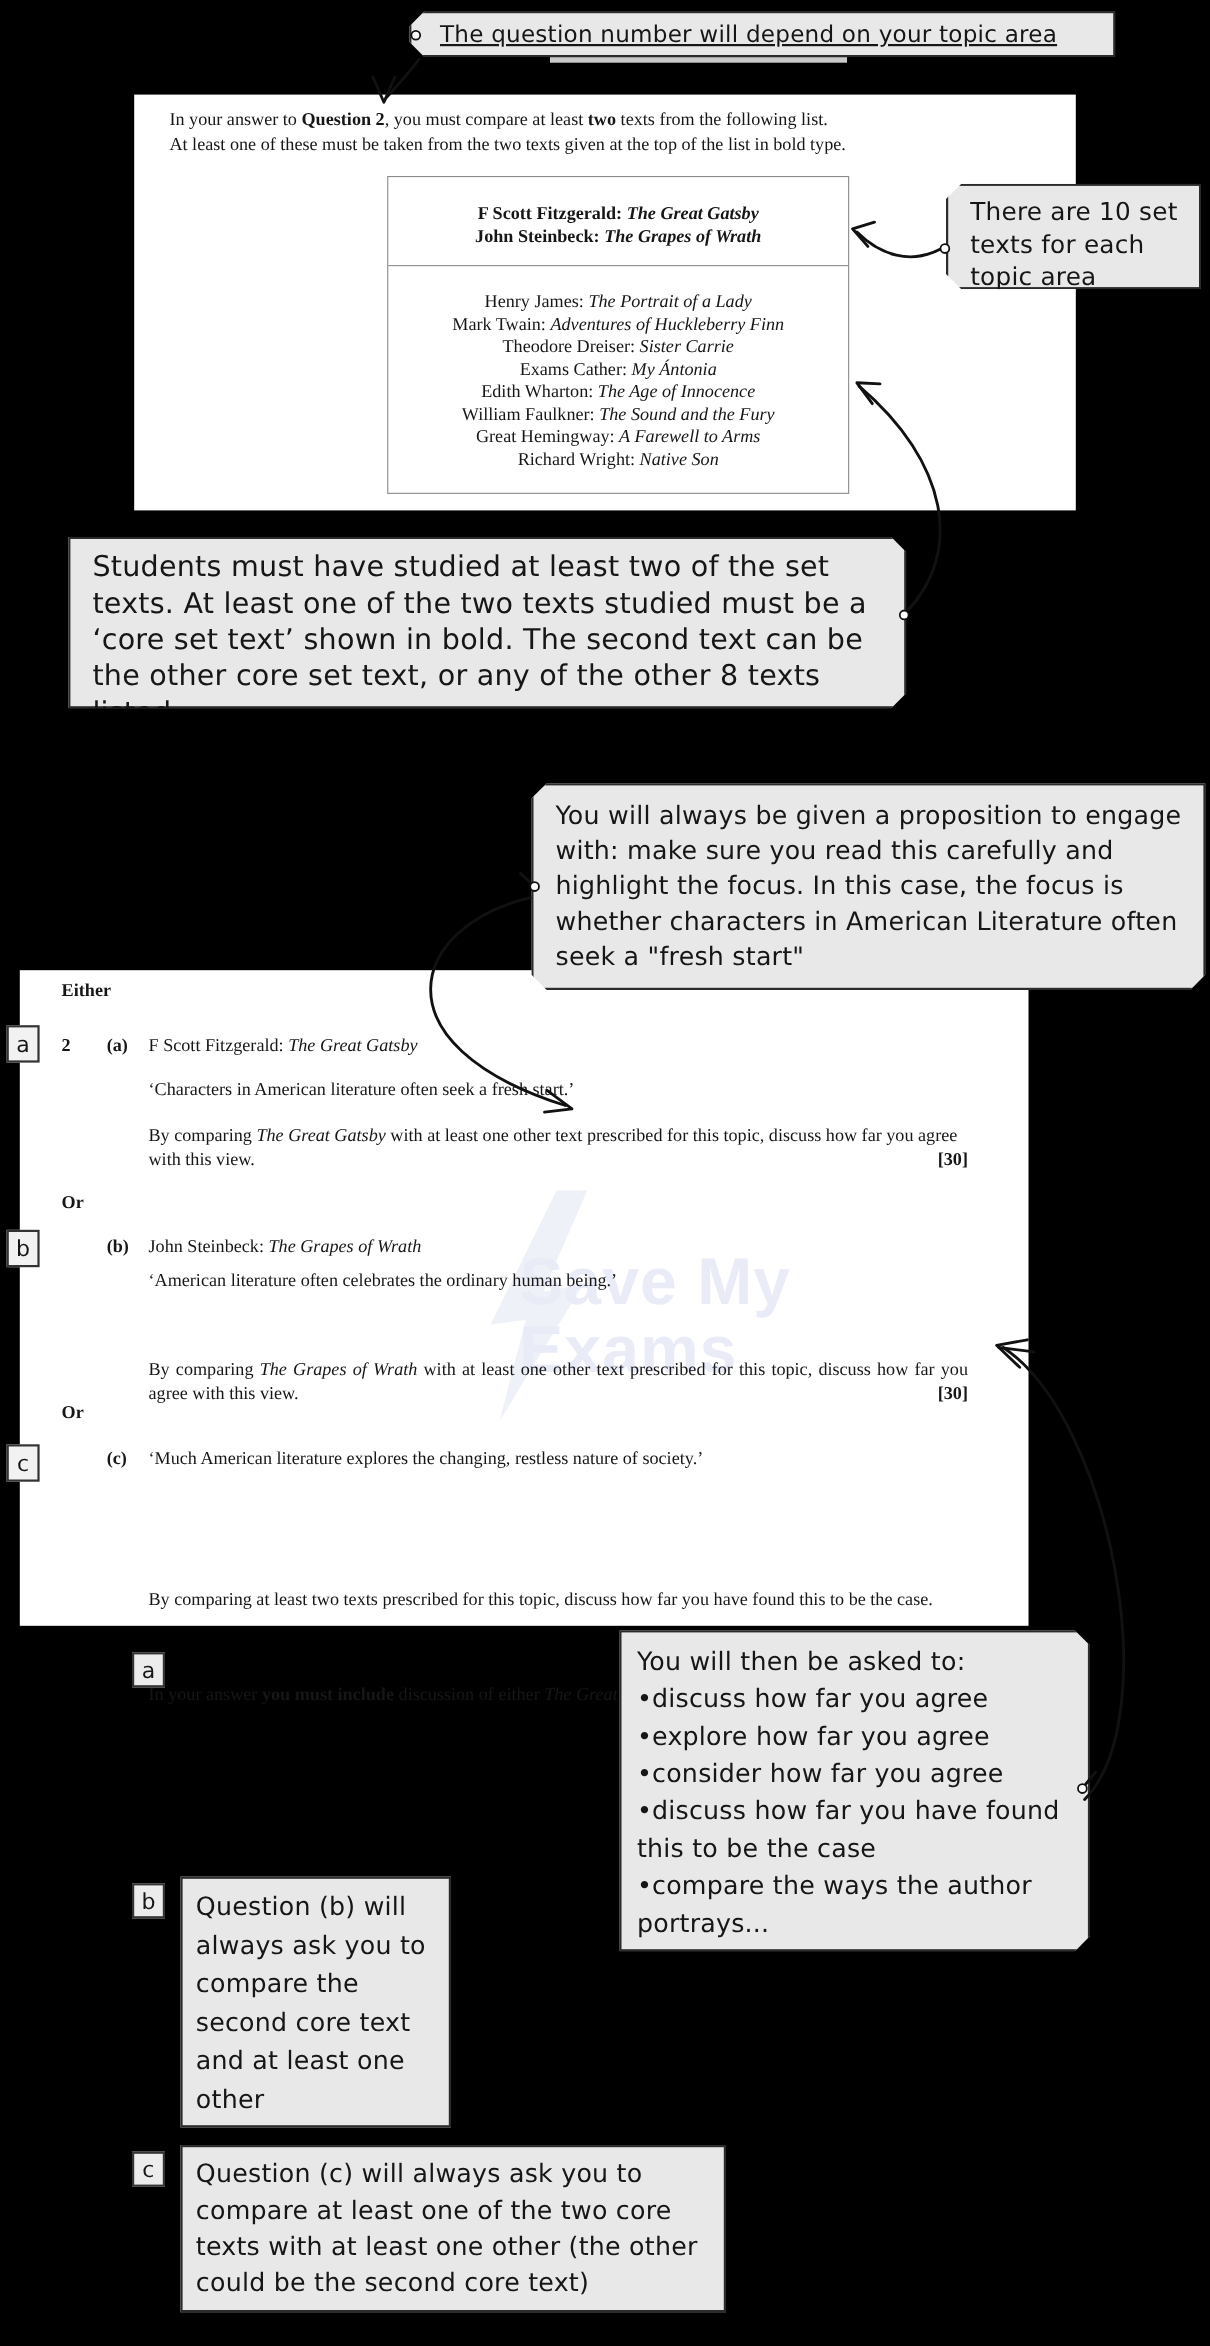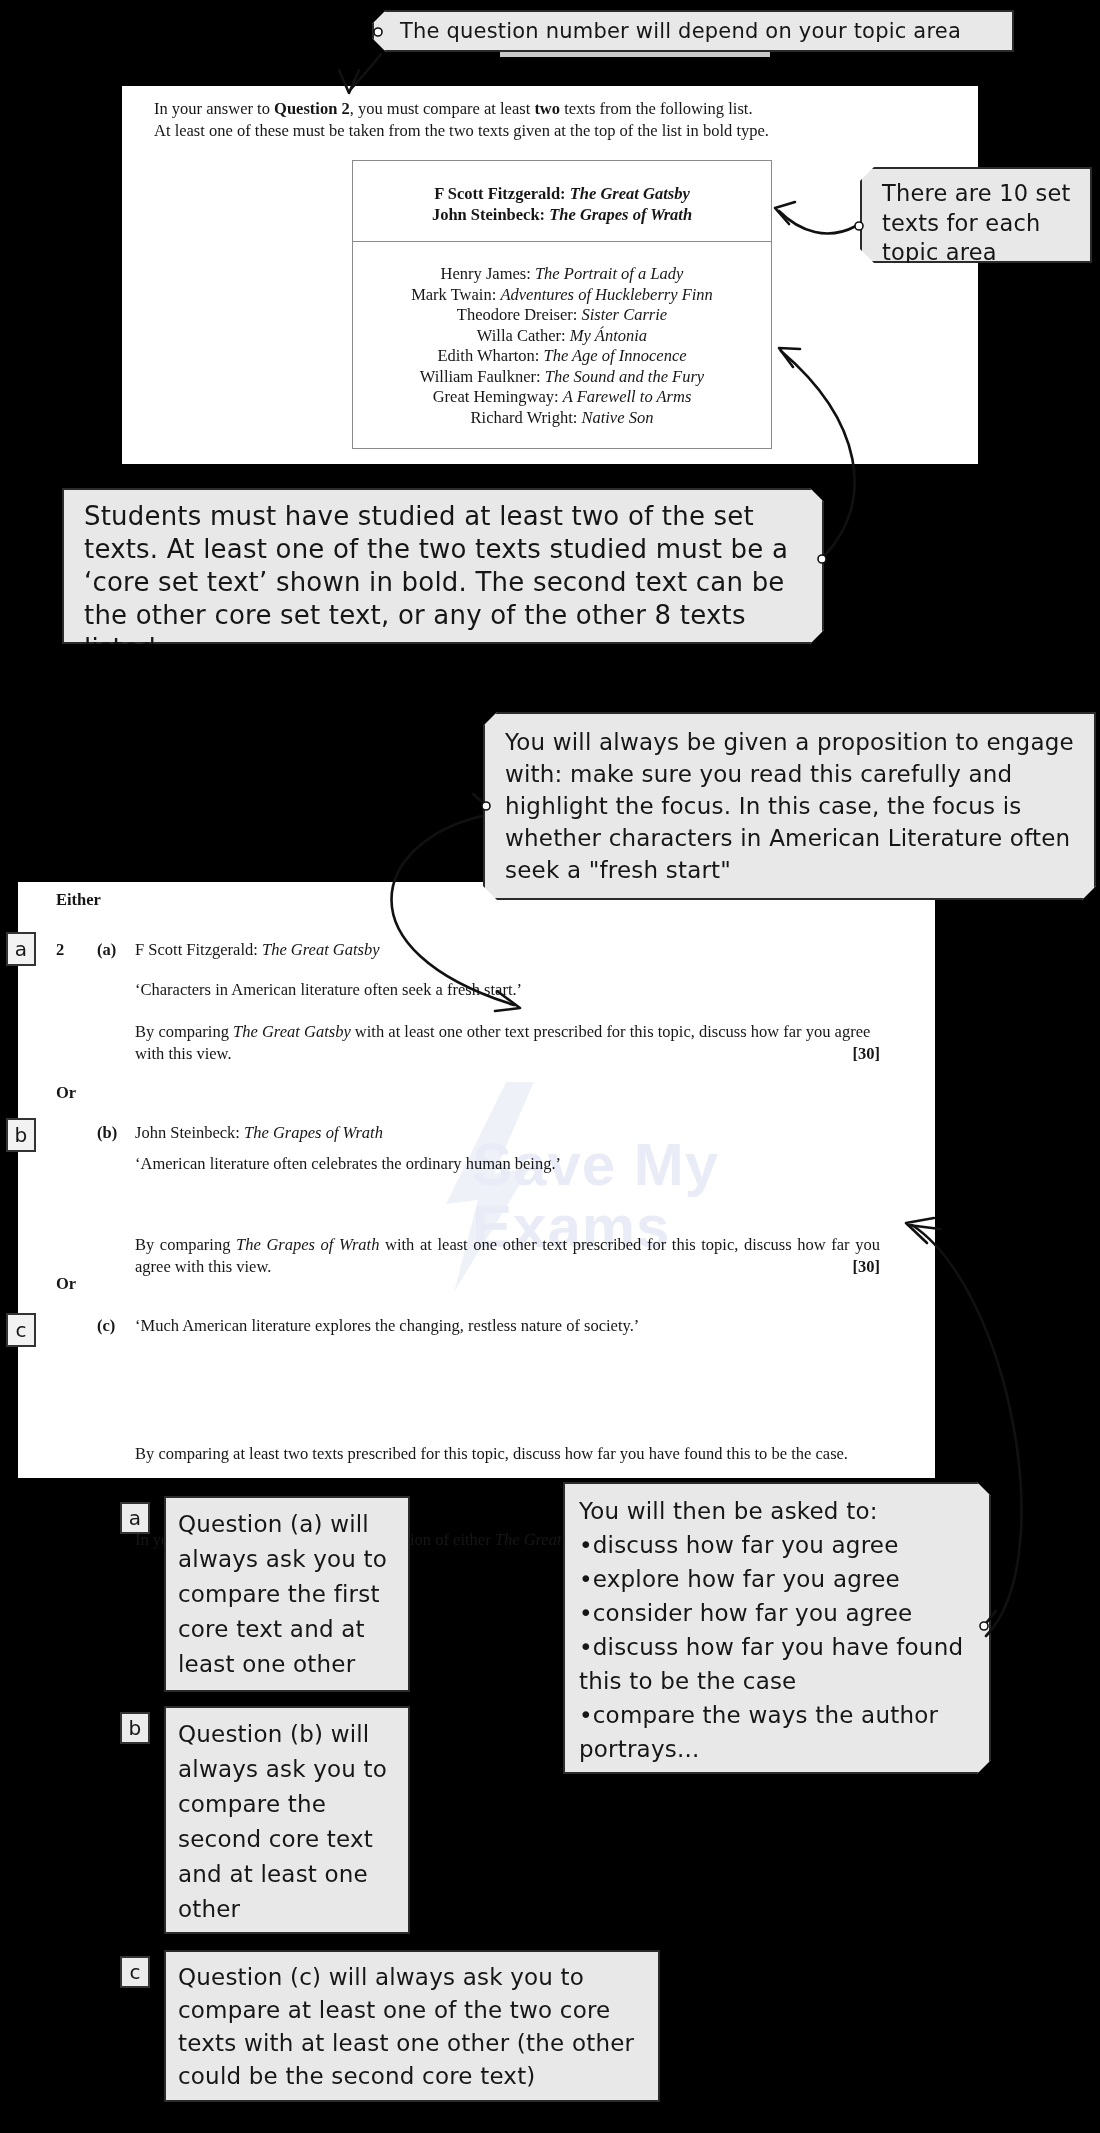--- a/index.html
+++ b/index.html
@@ -57,41 +57,41 @@
     </g>
     <g fill="#fff" stroke="#111" stroke-width="1.6">
       <circle cx="378" cy="32" r="4"></circle>
       <circle cx="859" cy="226" r="4"></circle>
       <circle cx="822" cy="559" r="4"></circle>
       <circle cx="486" cy="806" r="4"></circle>
       <circle cx="984" cy="1626" r="4"></circle>
     </g>
   </svg>
 
-  <div class="abs callout bevel-l hand" style="left:372px;top:10px;width:642px;height:42px;font-size:21px;line-height:38px;padding-left:26px;">
+  <div class="abs callout bevel-l hand" style="left:372px;top:10px;width:642px;height:42px;font-size:21px;line-height:38px;padding-left:26px;text-decoration:underline;">
     <span>The question number will depend on your topic area</span>
   </div>
   <div class="abs" style="left:500px;top:52px;width:270px;height:5px;background:#c9c9c9;z-index:0;"></div>
 
   <div class="abs paper" style="left:122px;top:86px;width:856px;height:378px;">
     <div class="abs exam" style="left:32px;top:12px;width:720px;font-size:16.5px;line-height:22px;">
       <span>In your answer to </span><b>Question 2</b><span>, you must compare at least </span><b>two</b><span> texts from the following list.</span><br>
       <span>At least one of these must be taken from the two texts given at the top of the list in bold type.</span>
     </div>
 
     <div class="abs exam" style="left:230px;top:74px;width:420px;border:1px solid #8a8a8a;box-sizing:border-box;text-align:center;background:#fff;">
       <div style="padding:22px 8px 16px;border-bottom:1px solid #8a8a8a;font-size:16.5px;line-height:21px;">
         <div><b><span>F Scott Fitzgerald: </span><span class="it">The Great Gatsby</span></b></div>
         <div><b><span>John Steinbeck: </span><span class="it">The Grapes of Wrath</span></b></div>
       </div>
       <div style="padding:22px 8px 20px;font-size:16.5px;line-height:20.5px;">
         <div><span>Henry James: </span><span class="it">The Portrait of a Lady</span></div>
         <div><span>Mark Twain: </span><span class="it">Adventures of Huckleberry Finn</span></div>
         <div><span>Theodore Dreiser: </span><span class="it">Sister Carrie</span></div>
-        <div><span>Willa Cather: </span><span class="it">My Ántonia</span></div>
+        <div><span>Exams Cather: </span><span class="it">My Ántonia</span></div>
         <div><span>Edith Wharton: </span><span class="it">The Age of Innocence</span></div>
         <div><span>William Faulkner: </span><span class="it">The Sound and the Fury</span></div>
         <div><span>Great Hemingway: </span><span class="it">A Farewell to Arms</span></div>
         <div><span>Richard Wright: </span><span class="it">Native Son</span></div>
       </div>
     </div>
   </div>
 
   <div class="abs callout bevel-l hand" style="left:860px;top:167px;width:232px;height:96px;font-size:22.5px;line-height:29.5px;padding:10px 6px 6px 20px;">
     <span>There are 10 set texts for each topic area</span>
@@ -149,23 +149,20 @@
       <span>In your answer </span><b>you must include</b><span> discussion of either </span><span class="it">The Great Gatsby</span><span> and/or </span><span class="it">The Grapes of Wrath</span><span>.</span>
       <span class="marks">[30]</span>
     </div>
   </div>
 
   <div class="abs marginlabel hand" style="left:6px;top:932px;">a</div>
   <div class="abs marginlabel hand" style="left:6px;top:1118px;">b</div>
   <div class="abs marginlabel hand" style="left:6px;top:1313px;">c</div>
 
   <div class="abs notelabel hand" style="left:120px;top:1502px;">a</div>
-  <div class="abs notebox hand" style="left:164px;top:1496px;width:246px;height:196px;font-size:23px;line-height:35px;padding:9px 12px;">
-    <span>Question (a) will always ask you to compare the first core text and at least one other</span>
-  </div>
 
   <div class="abs callout bevel-r hand" style="left:563px;top:1482px;width:428px;height:292px;font-size:23px;line-height:34px;padding:10px 14px;">
     <div>You will then be asked to:</div>
     <div>•discuss how far you agree</div>
     <div>•explore how far you agree</div>
     <div>•consider how far you agree</div>
     <div>•discuss how far you have found this to be the case</div>
     <div>•compare the ways the author portrays...</div>
   </div>
 

